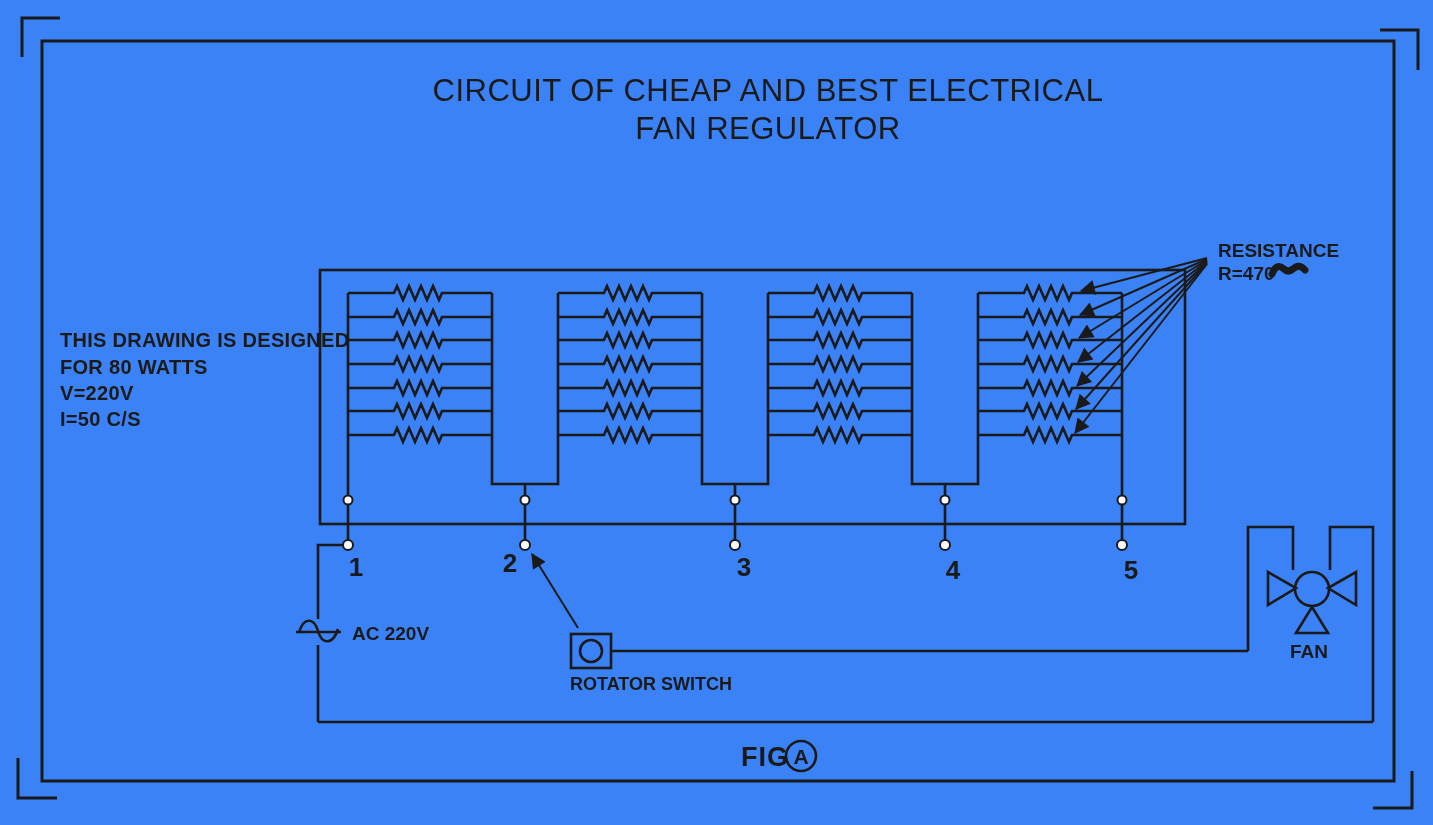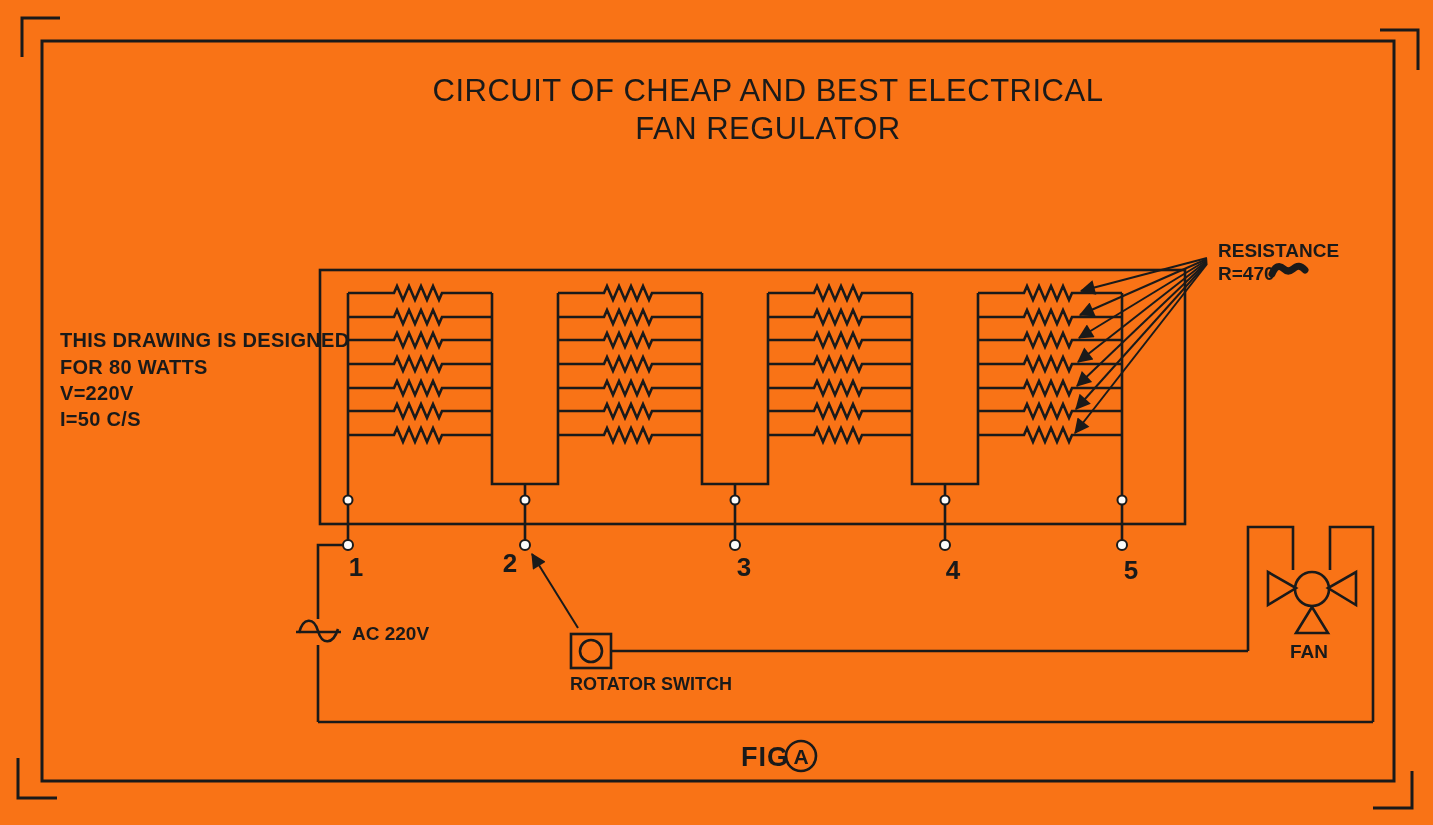--- a/index.html
+++ b/index.html
@@ -1,16 +1,16 @@
 <!DOCTYPE html>
 <html><head>
 <meta charset="utf-8">
 <style>
   html,body{margin:0;padding:0;background:#e8e8e8;}
-  .page{position:relative;width:1433px;height:825px;background:#f97316;overflow:hidden;
+  .page{position:relative;width:1433px;height:825px;background:#3b82f6;overflow:hidden;
         font-family:"Liberation Sans",sans-serif;}
   svg{position:absolute;left:0;top:0;}
   .w   {stroke:#1a1a1a;stroke-width:2.6;fill:none;}
   .w2  {stroke:#1a1a1a;stroke-width:2;fill:none;}
   .w3  {stroke:#1a1a1a;stroke-width:3;fill:none;}
   .node{stroke:#1a1a1a;stroke-width:2;fill:#fcfbf9;}
   .t   {fill:#1a1a1a;stroke:none;font-family:"Liberation Sans",sans-serif;}
   .title{font-size:31px;font-weight:400;letter-spacing:0.5px;}
   .spec {font-size:20px;font-weight:700;letter-spacing:0.3px;}
   .lbl  {font-size:19px;font-weight:700;}

